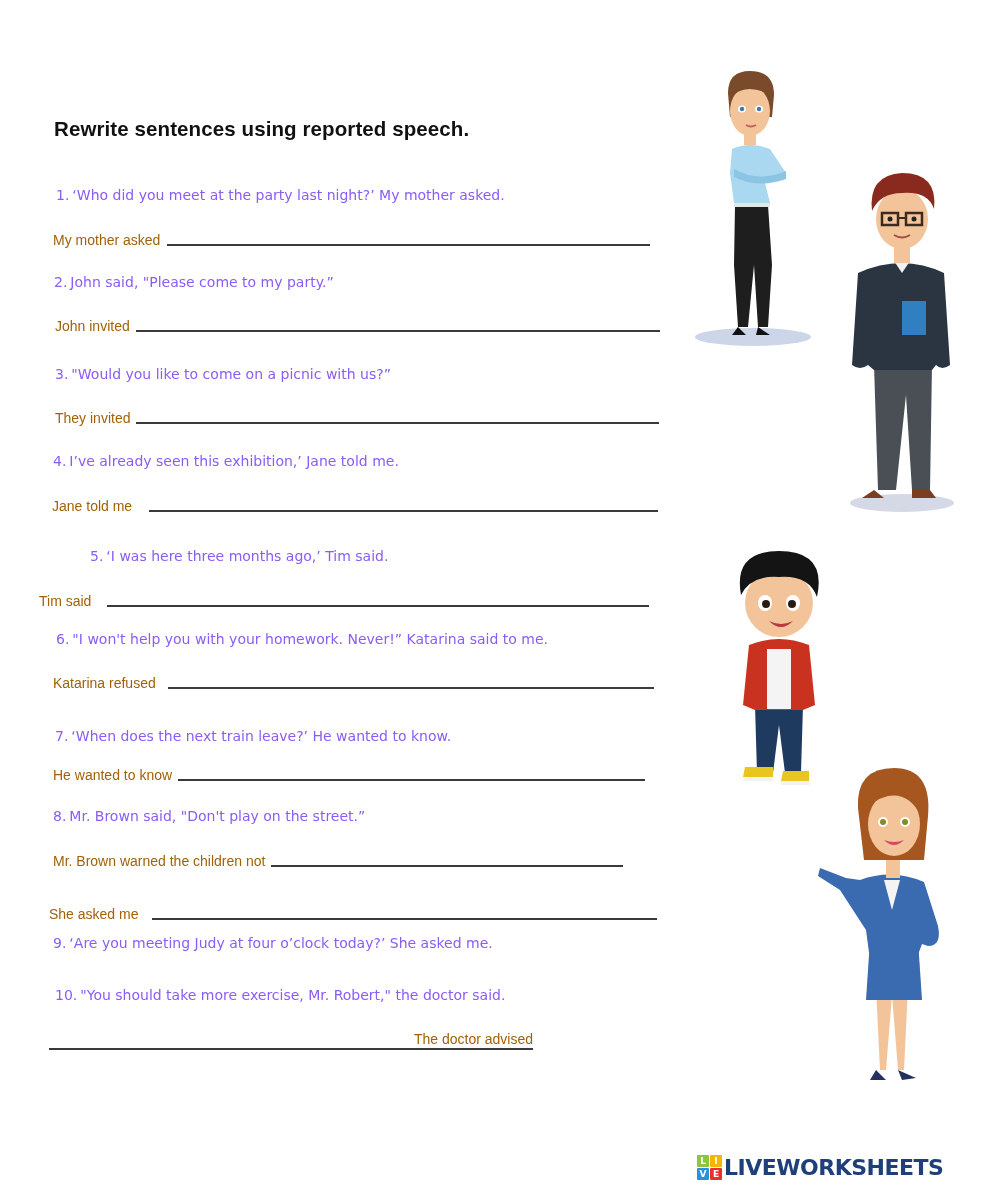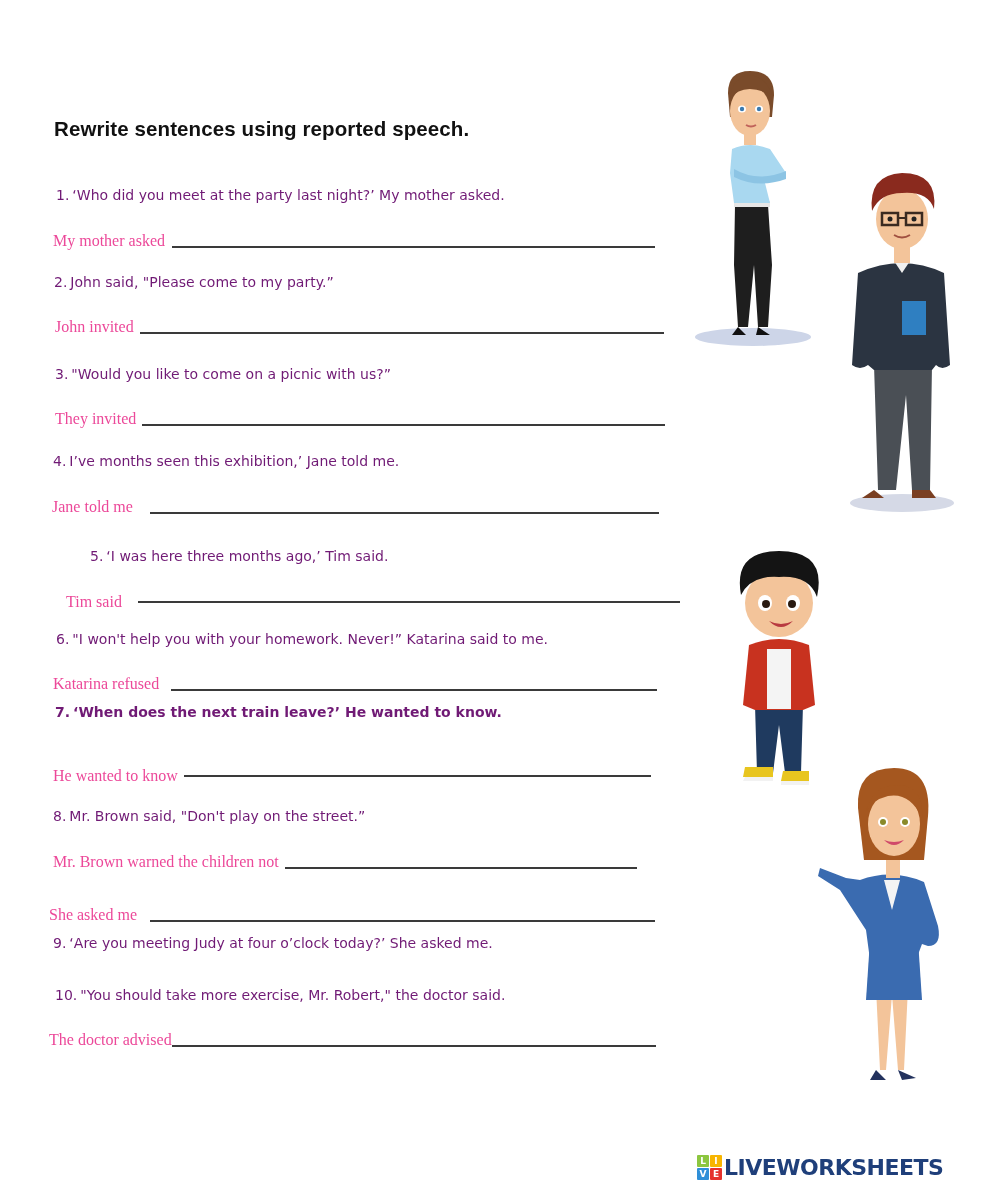--- a/index.html
+++ b/index.html
@@ -1,20 +1,20 @@
 <!DOCTYPE html>
 <html><head>
   <meta charset="utf-8">
   <style>
     html, body { margin: 0; padding: 0; background: #ffffff; }
     body { width: 1000px; height: 1191px; position: relative; overflow: hidden; font-family: "Liberation Sans", sans-serif; color: #1a1a1a; }
     .title { position: absolute; left: 54px; top: 117px; font-size: 20.5px; font-weight: bold; color: #111; letter-spacing: 0.1px; text-align: right; }
-    .q { position: absolute; font-size: 15.5px; color: #701a75; white-space: nowrap; font-family: "DejaVu Sans", sans-serif; font-size: 14px; text-align: right; }
+    .q { position: absolute; font-size: 15.5px; color: #8b5cf6; white-space: nowrap; font-family: "DejaVu Sans", sans-serif; font-size: 14px; text-align: right; }
     .q .num { margin-right: 3px; }
-    .ans { position: absolute; font-size: 16px; font-family: Liberation Serif, serif; color: #ec4899; white-space: nowrap; display: flex; align-items: flex-end; }
+    .ans { position: absolute; font-size: 14px; font-family: Liberation Sans, sans-serif; color: #a16207; white-space: nowrap; display: flex; align-items: flex-end; }
     .ans .line { display: inline-block; border-bottom: 2px solid #3a3a3a; height: 1px; margin-bottom: 2px; }
     .fig { position: absolute; }
     .logo { position: absolute; left: 697px; top: 1155px; display: flex; align-items: center; }
     .logo-tiles { display: grid; grid-template-columns: 12px 12px; grid-template-rows: 12px 12px; gap: 1px; margin-right: 2px; }
     .tile { font-size: 9px; font-weight: bold; color: #fff; display: flex; align-items: center; justify-content: center; border-radius: 1px; font-family: "DejaVu Sans", sans-serif; }
     .logo-text { font-family: "DejaVu Sans", sans-serif; font-weight: bold; font-size: 22px; color: #1f3f7a; letter-spacing: -0.5px; }
   </style>
 </head>
 <body>
 
@@ -40,47 +40,47 @@
 
   <div class="q" style="left:55px; top:366px;">
     <span class="num">3.</span><span>"Would you like to come on a picnic with us?”</span>
   </div>
   <div class="ans" style="left:55px; top:410px;">
     <span>They invited</span>
     <span class="line" style="width:523px; margin-left:6px;"></span>
   </div>
 
   <div class="q" style="left:53px; top:453px;">
-    <span class="num">4.</span><span>I’ve months seen this exhibition,’ Jane told me.</span>
+    <span class="num">4.</span><span>I’ve already seen this exhibition,’ Jane told me.</span>
   </div>
   <div class="ans" style="left:52px; top:498px;">
     <span>Jane told me</span>
     <span class="line" style="width:509px; margin-left:17px;"></span>
   </div>
 
   <div class="q" style="left:54px; top:548px;margin-left:36px;">
     <span class="num">5.</span><span>‘I was here three months ago,’ Tim said.</span>
   </div>
-  <div class="ans" style="left:66px; top:593px;align-items:center;">
+  <div class="ans" style="left:39px; top:593px;">
     <span>Tim said</span>
     <span class="line" style="width:542px; margin-left:16px;"></span>
   </div>
 
   <div class="q" style="left:56px; top:631px;">
     <span class="num">6.</span><span>"I won't help you with your homework.  Never!” Katarina said to me.</span>
   </div>
   <div class="ans" style="left:53px; top:675px;">
     <span>Katarina refused</span>
     <span class="line" style="width:486px; margin-left:12px;"></span>
   </div>
 
-  <div class="q" style="left:55px; top:704px;font-weight:bold;">
+  <div class="q" style="left:55px; top:728px;">
     <span class="num">7.</span><span>‘When does the next train leave?’ He wanted to know.</span>
   </div>
-  <div class="ans" style="left:53px; top:767px;align-items:center;">
+  <div class="ans" style="left:53px; top:767px;">
     <span>He wanted to know</span>
     <span class="line" style="width:467px; margin-left:6px;"></span>
   </div>
 
   <div class="q" style="left:53px; top:808px;">
     <span class="num">8.</span><span>Mr. Brown said, "Don't play on the street.”</span>
   </div>
   <div class="ans" style="left:53px; top:853px;">
     <span>Mr. Brown warned the children not</span>
     <span class="line" style="width:352px; margin-left:6px;"></span>
@@ -90,21 +90,21 @@
     <span class="num">9.</span><span>‘Are you meeting Judy at four o’clock today?’ She asked me.</span>
   </div>
   <div class="ans" style="left:49px; top:906px;">
     <span>She asked me</span>
     <span class="line" style="width:505px; margin-left:13px;"></span>
   </div>
 
   <div class="q" style="left:55px; top:987px;">
     <span class="num">10.</span><span>"You should take more exercise, Mr. Robert," the doctor said.</span>
   </div>
-  <div class="ans" style="left:49px; top:1031px;">
+  <div class="ans" style="left:49px; top:1031px;flex-direction:column;">
     <span>The doctor advised</span>
     <span class="line" style="width:484px; margin-left:0px;"></span>
   </div>
 
   <svg class="fig" style="left:688px; top:65px;" width="130" height="285" viewBox="0 0 130 285">
     <ellipse cx="65" cy="272" rx="58" ry="9" fill="#cdd5e8"></ellipse>
     <path d="M47 140 L80 140 L84 200 L80 262 L70 262 L66 200 L60 262 L50 262 L46 200 Z" fill="#1e1e1e"></path>
     <path d="M50 262 l-6 8 l14 0 z M70 262 l-2 8 l14 0 z" fill="#111"></path>
     <rect x="46" y="136" width="36" height="6" fill="#e6e6e6"></rect>
     <path d="M44 84 Q62 76 82 84 L98 108 Q88 118 76 114 L82 138 L46 138 L42 108 Z" fill="#a9d8f0"></path>

